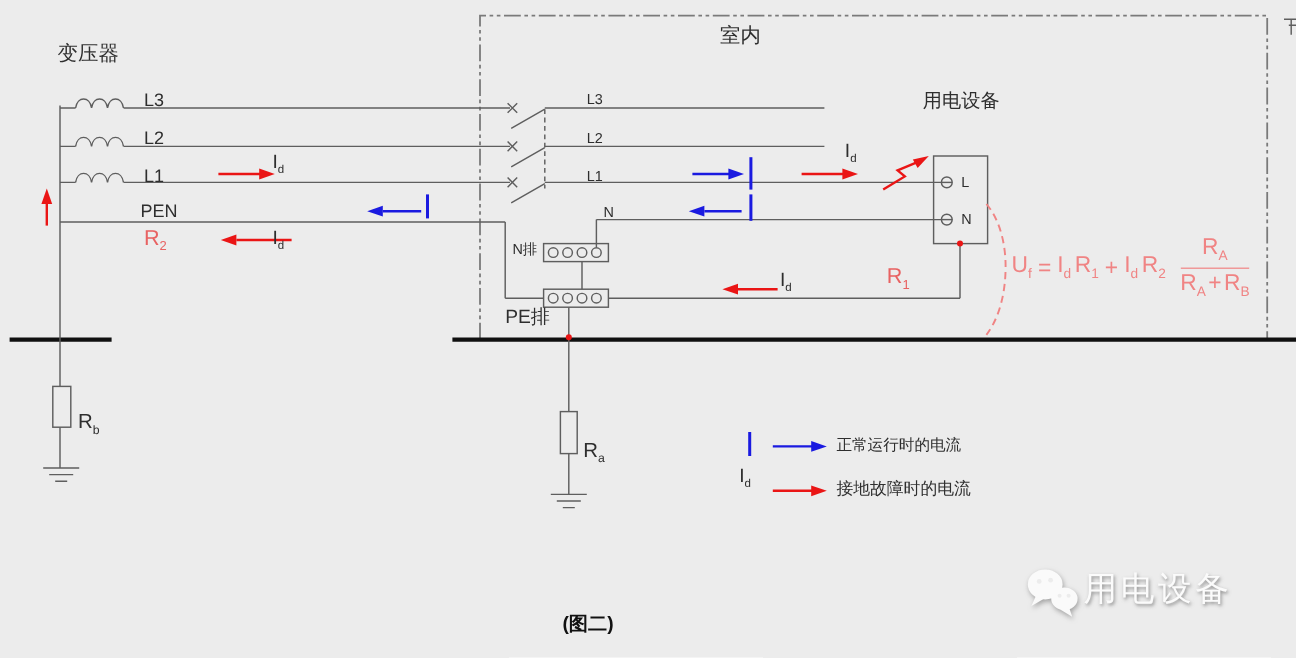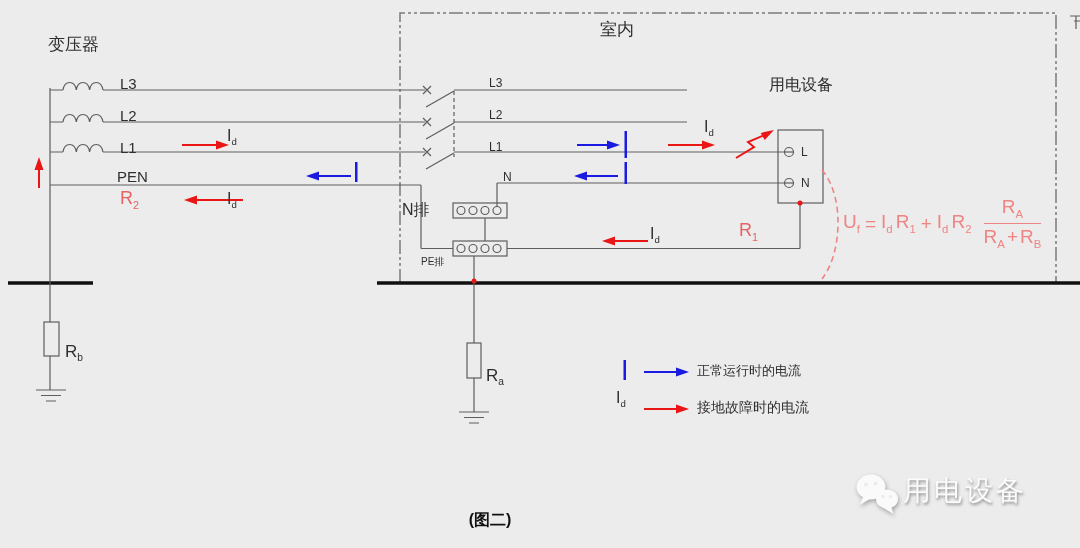--- a/index.html
+++ b/index.html
@@ -157,22 +157,22 @@
   <span class="lbl" style="left:120px;top:108px;font-size:15px">L2</span>
   <span class="lbl" style="left:120px;top:140px;font-size:15px">L1</span>
   <span class="lbl" style="left:117px;top:169px;font-size:15px">PEN</span>
   <span class="lbl red-lbl" style="left:120px;top:189px;font-size:18px"><span>R</span><sub>2</sub></span>
 
   <span class="lbl" style="left:489px;top:77px;font-size:12px">L3</span>
   <span class="lbl" style="left:489px;top:109px;font-size:12px">L2</span>
   <span class="lbl" style="left:489px;top:141px;font-size:12px">L1</span>
   <span class="lbl" style="left:503px;top:171px;font-size:12px">N</span>
 
-  <span class="lbl" style="left:402px;top:202px;font-size:16px">N排</span>
-  <span class="lbl" style="left:421px;top:257px;font-size:10px">PE排</span>
+  <span class="lbl" style="left:427px;top:202px;font-size:12px">N排</span>
+  <span class="lbl" style="left:421px;top:257px;font-size:16px">PE排</span>
 
   <span class="lbl" style="left:801px;top:146px;font-size:12px">L</span>
   <span class="lbl" style="left:801px;top:177px;font-size:12px">N</span>
 
   <span class="lbl" style="left:65px;top:343px;font-size:17px"><span>R</span><sub>b</sub></span>
   <span class="lbl" style="left:486px;top:367px;font-size:17px"><span>R</span><sub>a</sub></span>
   <span class="lbl red-lbl" style="left:739px;top:221px;font-size:18px"><span>R</span><sub>1</sub></span>
 
   <span class="lbl" style="left:227px;top:128px;font-size:16px"><span>I</span><sub>d</sub></span>
   <span class="lbl" style="left:227px;top:191px;font-size:16px"><span>I</span><sub>d</sub></span>

